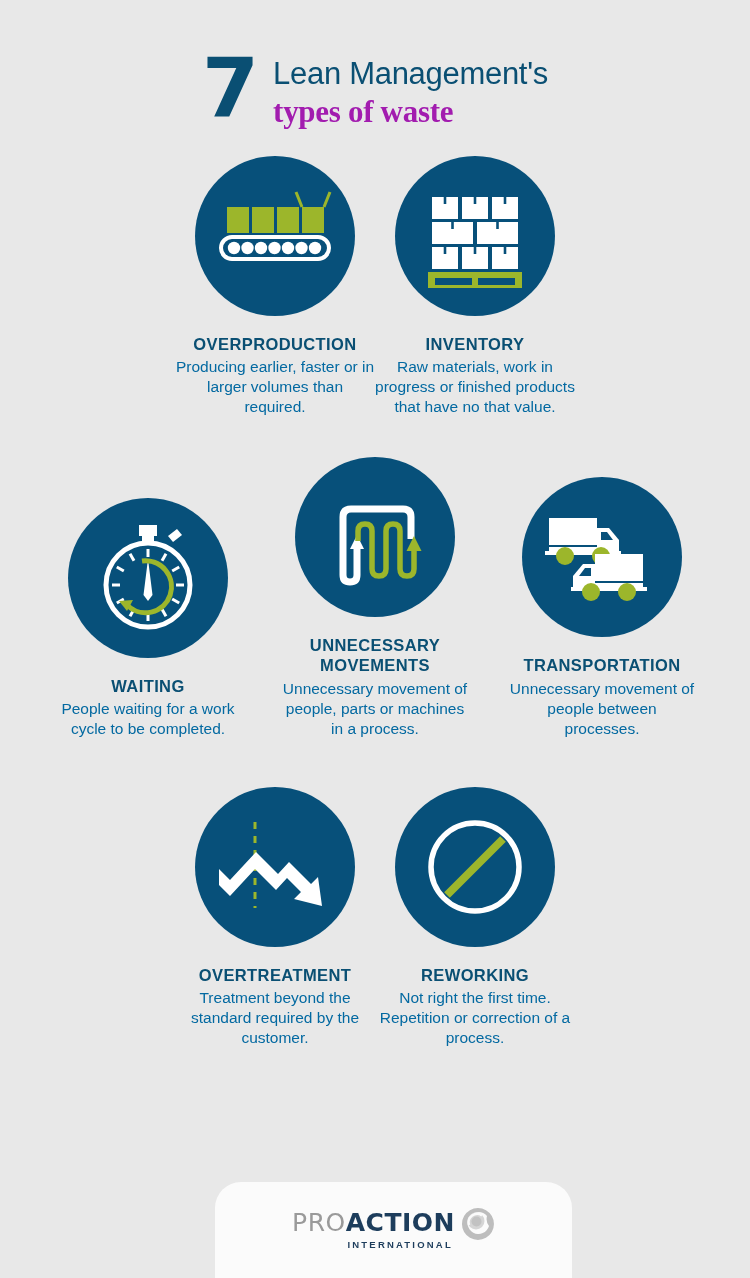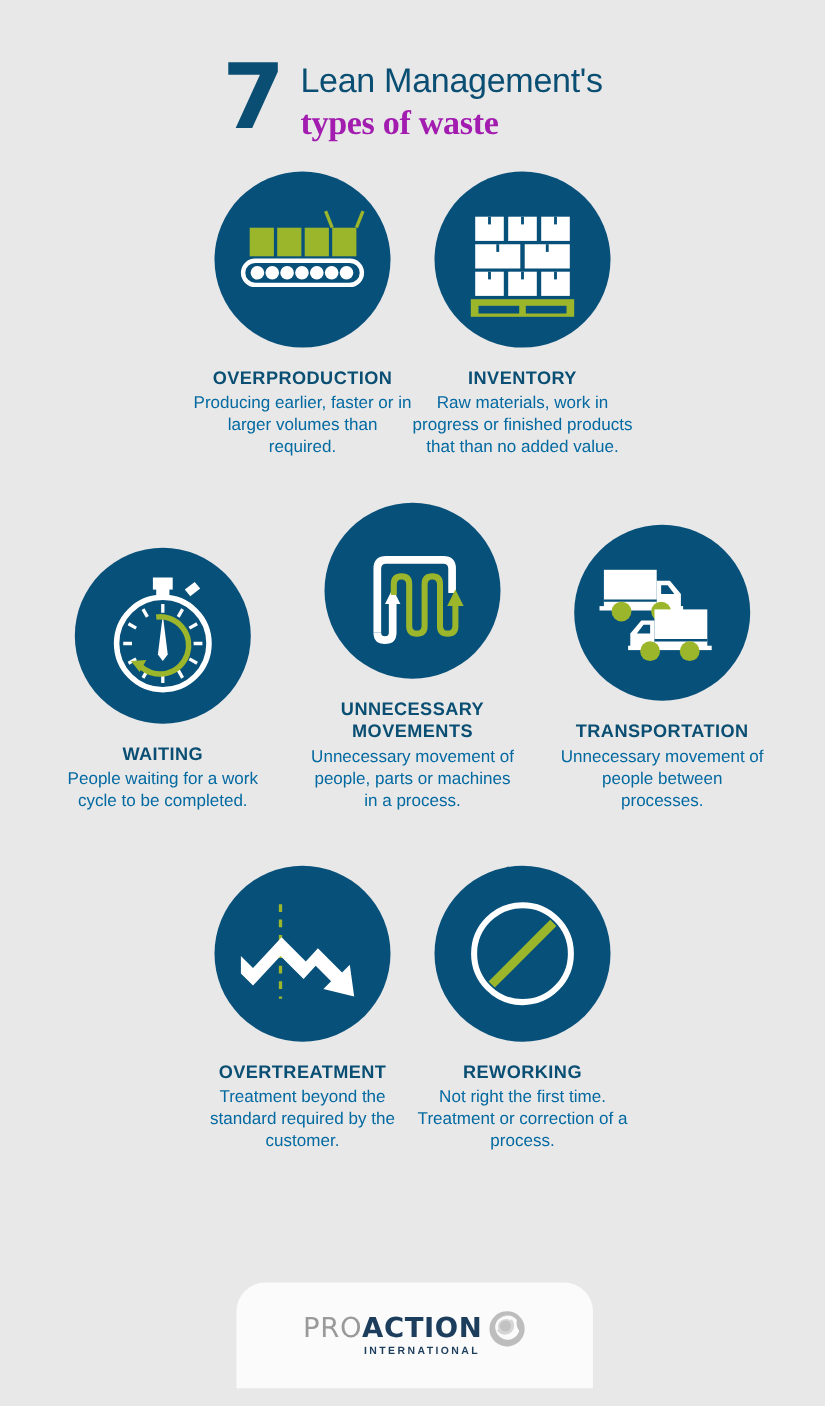--- a/index.html
+++ b/index.html
@@ -97,22 +97,22 @@
     font-size: 15.5px;
     color: #0369a1;
     text-align: center;
     line-height: 1.3;
   }
 
   
   .footer {
     position: absolute;
     left: 215px;
-    bottom: 16px;
-    width: 324px;
+    bottom: 0;
+    width: 357px;
     height: 96px;
     background: #fbfbfb;
     border-top-left-radius: 26px;
     border-top-right-radius: 26px;
     display: flex;
     align-items: center;
     justify-content: center;
   }
   .logo { display: flex; align-items: center; }
   .logo-words { position: relative; display: flex; flex-direction: column; align-items: flex-start;}
@@ -190,21 +190,21 @@
             <line x1="25" y1="66" x2="25" y2="73"></line>
             <line x1="55" y1="66" x2="55" y2="73"></line>
             <line x1="85" y1="66" x2="85" y2="73"></line>
           </g>
           <rect x="8" y="91" width="94" height="16" fill="#9cb62b"></rect>
           <rect x="15" y="97" width="37" height="7" fill="#07507a"></rect>
           <rect x="58" y="97" width="37" height="7" fill="#07507a"></rect>
         </svg>
       </div>
       <div class="item-title">INVENTORY</div>
-      <div class="item-desc">Raw materials, work in progress or finished products that than no added value.</div>
+      <div class="item-desc">Raw materials, work in progress or finished products that have no that value.</div>
     </div>
 
   </div>
 
   <div class="row row-3cols row-2">
 
     <div class="item item-narrow">
       <div class="icon-circle">
         <svg width="118" height="118" viewBox="0 0 118 118">
           <rect x="50" y="6" width="18" height="11" fill="#ffffff"></rect>
@@ -293,21 +293,21 @@
     </div>
 
     <div class="item">
       <div class="icon-circle">
         <svg width="110" height="110" viewBox="0 0 110 110">
           <circle cx="55" cy="55" r="44" fill="none" stroke="#ffffff" stroke-width="5.5"></circle>
           <line x1="27" y1="83" x2="83" y2="27" stroke="#9cb62b" stroke-width="8"></line>
         </svg>
       </div>
       <div class="item-title">REWORKING</div>
-      <div class="item-desc">Not right the first time. Treatment or correction of a process.</div>
+      <div class="item-desc">Not right the first time. Repetition or correction of a process.</div>
     </div>
 
   </div>
 
   <div class="footer">
     <div class="logo">
       <div class="logo-words">
         <div class="logo-main">
           <span class="logo-pro">PRO</span><span class="logo-action">ACTION</span>
         </div>

